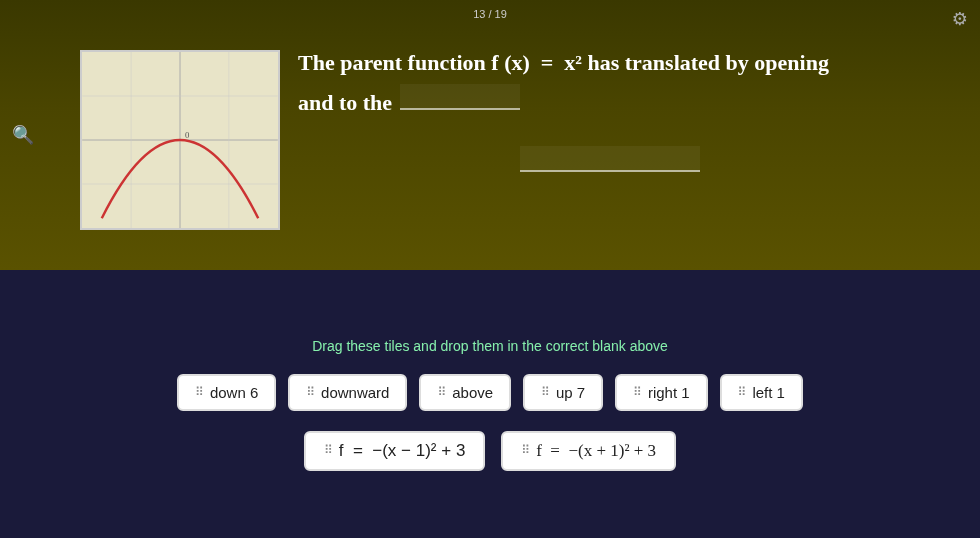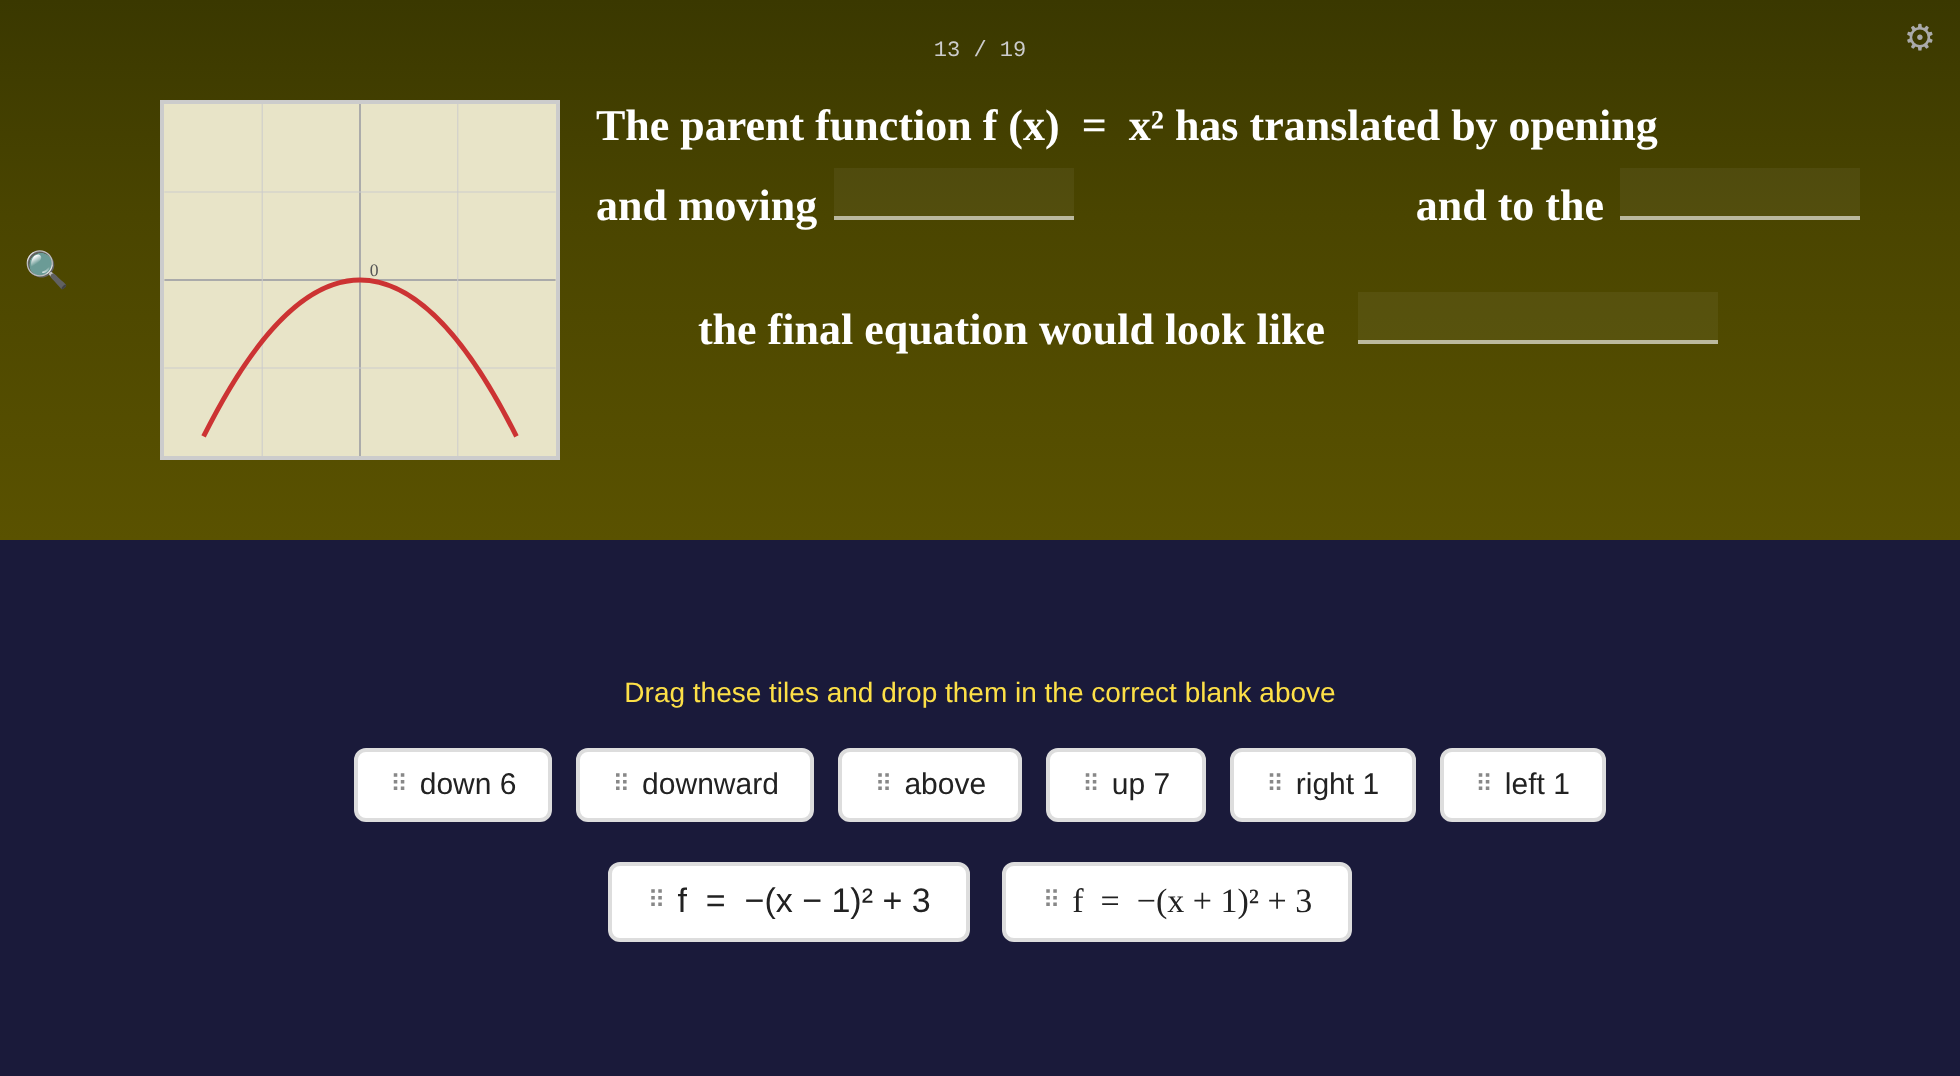--- a/index.html
+++ b/index.html
@@ -28,26 +28,26 @@
       position: relative;
       display: flex;
       flex-direction: column;
       align-items: center;
       justify-content: center;
       gap: 20px;
     }
 
     .page-counter {
       position: absolute;
-      top: 20px;
+      top: 8px;
       left: 50%;
       transform: translateX(-50%);
       color: #ccc;
       font-size: 11px;
-      font-family: Liberation Mono, monospace;
+      font-family: Liberation Sans, sans-serif;
     }
 
     .gear-icon {
       position: absolute;
       top: 8px;
       right: 12px;
       color: #aaa;
       font-size: 18px;
       cursor: pointer;
     }
@@ -79,21 +79,21 @@
       cursor: pointer;
     }
 
     .text-area {
       flex: 1;
       padding: 30px 20px 10px 18px;
       color: white;
     }
 
     .drag-instruction {
-      color: #fde047;
+      color: #86efac;
       font-size: 14px;
       font-family: Arial, sans-serif;
       text-align: center;
     }
 
     .tiles-row {
       display: flex;
       gap: 12px;
       flex-wrap: wrap;
       justify-content: center;
@@ -174,31 +174,26 @@
 
       <text x="105" y="88" font-size="9" fill="#555">0</text>
     </svg>
   </div>
 
   <div class="text-area">
     <div class="text-row1">
       <span>The parent function f (x) &nbsp;=&nbsp; x² has translated by opening</span>
     </div>
     <div style="display:flex; align-items:baseline; justify-content:space-between; margin-top:8px; font-size:22px; font-weight:bold; color:white;">
-      <div style="display:flex; align-items:baseline; gap:8px;">
-        <span>and moving</span>
-        <span class="drop-blank"></span>
-      </div>
       <div style="display:flex; align-items:baseline; gap:8px; margin-right: 10px;">
         <span>and to the</span>
         <span class="drop-blank"></span>
       </div>
     </div>
     <div style="margin-top:30px; font-size:22px; font-weight:bold; color:white; text-align:center; margin-right:30px;">
-      <span>the final equation would look like</span>
       &nbsp;
       <span class="drop-blank" style="min-width:180px;"></span>
     </div>
   </div>
 </div>
 
 <div class="bottom-section">
 
   <div class="drag-instruction">Drag these tiles and drop them in the correct blank above</div>
 

